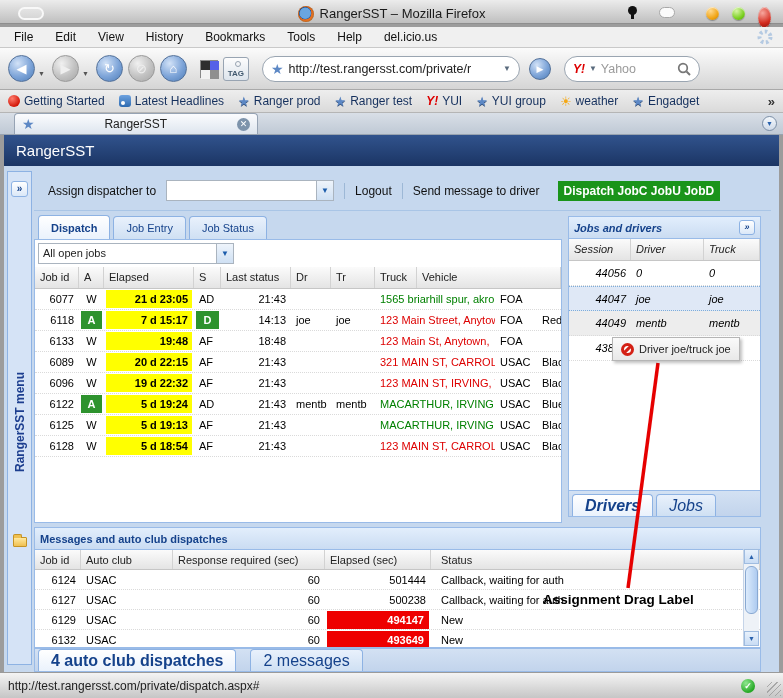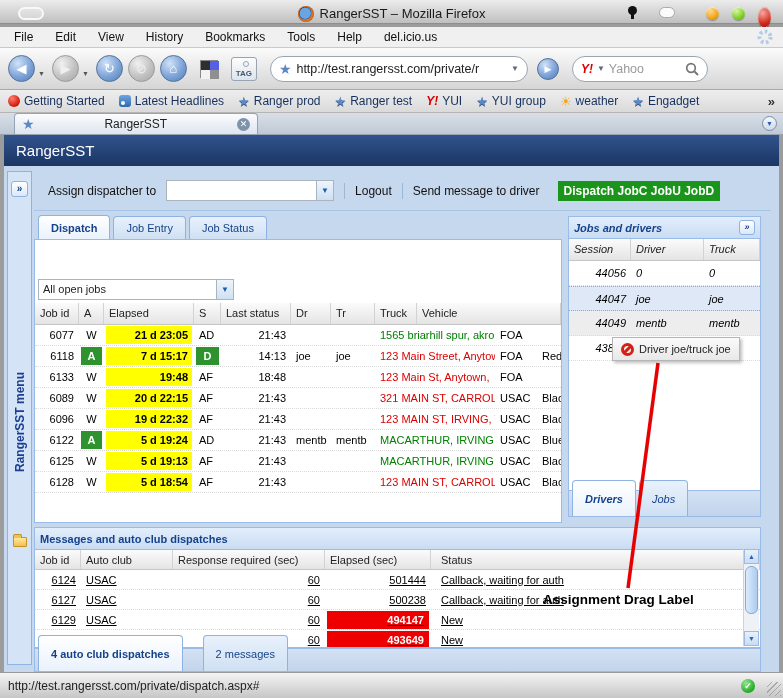--- a/index.html
+++ b/index.html
@@ -30,21 +30,21 @@
     background:linear-gradient(#fbfbfb,#d5d5d5); border-bottom:1px solid #a9a9a9;
     display:flex; align-items:center; padding:0 8px; gap:5px; }
   .nbtn { width:27px; height:27px; border-radius:50%; display:flex; align-items:center; justify-content:center;
     color:#fff; font-size:13px; border:1px solid #53719a;
     background:radial-gradient(circle at 35% 30%, #d2e2f7, #7da4d8 55%, #4d7cb7); }
   .nbtn.dis { border-color:#9a9a9a; background:radial-gradient(circle at 35% 30%, #f0f0f0, #c2c2c2 55%, #a5a5a5); color:#efefef; }
   .drop-mini { font-size:7px; color:#555; margin:10px 2px 0 -2px; }
   .colors-ico { width:18px; height:18px; margin-left:8px; display:grid; grid-template-columns:9px 9px; grid-template-rows:9px 9px; border:1px solid #888; }
   .colors-ico i:nth-child(1){background:#2e2e2e}.colors-ico i:nth-child(2){background:#5560e8}
   .colors-ico i:nth-child(3){background:#f2f2f2}.colors-ico i:nth-child(4){background:#8f8f8f}
-  .tag-ico { margin-left:8px; width:26px; height:24px; border:1px solid #98a4b2; border-radius:3px;
+  .tag-ico { margin-left:0; width:26px; height:24px; border:1px solid #98a4b2; border-radius:3px;
     background:linear-gradient(#fdfdfd,#dce4ec); font-size:8px; font-weight:bold; color:#41596f;
     display:flex; align-items:flex-end; justify-content:center; padding-bottom:2px; position:relative; }
   .tag-ico::before { content:""; position:absolute; top:3px; left:11px; width:4px; height:4px; border:1px solid #98a4b2; border-radius:50%; }
   .urlbar { margin-left:8px; width:258px; height:26px; background:#fff; border:1px solid #9aa5b1; border-radius:13px;
     display:flex; align-items:center; padding:0 8px; gap:5px; font-size:12.5px; color:#222; }
   .star-b { color:#5d88c5; font-size:14px; line-height:1; }
   .url-text { flex:1; white-space:nowrap; overflow:hidden; }
   .url-drop { font-size:8px; color:#5a6b7e; }
   .gobtn { width:22px; height:22px; border-radius:50%; border:1px solid #53719a; margin-left:4px;
     background:radial-gradient(circle at 35% 30%, #d2e2f7, #7da4d8 55%, #4d7cb7);
@@ -99,21 +99,21 @@
   .badge { background:#1a941a; color:#fff; font-weight:bold; font-size:12px; padding:3px 6px; margin-left:8px; white-space:nowrap; }
 
   .tabstrip { position:absolute; left:34px; top:80px; display:flex; gap:3px; height:24px; align-items:flex-end; }
   .etab { height:23px; padding:0 12px; display:flex; align-items:center; font-size:11px; color:#15428b;
     border:1px solid #8db2e3; border-bottom:none; border-radius:4px 4px 0 0;
     background:linear-gradient(#e9f1fc,#cfe0f3); }
   .etab.on { font-weight:bold; background:linear-gradient(#ffffff,#eaf2fc); height:24px; }
 
   .panel { background:#fff; border:1px solid #99bbe8; position:absolute; }
   .dispatch-panel { left:30px; top:104px; width:528px; height:284px; }
-  .filterrow { padding:3px;margin-top:36px; }
+  .filterrow { padding:3px; }
   .grid { font-size:11px; color:#000; }
   .ghead { display:flex; height:22px; background:linear-gradient(#fbfbfb,#e4e4e4); border-bottom:1px solid #c6c6c6; }
   .hc { border-right:1px solid #d2d2d2; padding:4px 5px 0 5px; white-space:nowrap; overflow:hidden; color:#222; }
   .r { display:flex; height:21px; align-items:center; border-bottom:1px dotted #dadada; }
   .c { padding:0 5px; white-space:nowrap; overflow:hidden; height:100%; display:flex; align-items:center; }
   .num { justify-content:flex-end; }
   .ctr { justify-content:center; }
   .w-jid{width:44px} .w-a{width:25px} .w-el{width:90px} .w-s{width:27px} .w-ls{width:70px}
   .w-dr{width:40px} .w-tr{width:44px} .w-ad{width:120px} .w-rq{width:42px} .w-vh{flex:1}
   .ylw { display:block; width:100%; background:#ffff00; font-weight:bold; text-align:right; padding:3px 4px; }
@@ -126,37 +126,37 @@
   .phead .sp { flex:1; }
   .minibtn { width:16px; height:15px; border:1px solid #8db2e3; border-radius:3px; background:linear-gradient(#fff,#dbe8f8);
     color:#15428b; font-weight:bold; font-size:9px; text-align:center; line-height:13px; }
   .dr-r { height:25px; }
   .w-se{width:62px} .w-dv{width:73px} .w-tk{flex:1}
   .sel { background:#dfe8f6; border-top:1px dotted #7eadd9; border-bottom:1px dotted #7eadd9; }
   .alt { background:#ededed; }
   .gray .c { color:#b0b0b0; }
   .ptabs { position:absolute; left:0; bottom:0; width:100%; height:26px; background:linear-gradient(#d3e1f3,#c2d4ec);
     border-top:1px solid #99bbe8; display:flex; align-items:flex-end; gap:3px; padding:0 3px; }
-  .ptab { height:36px; padding:0 12px; display:flex; align-items:center; font-size:11px; color:#15428b;
+  .ptab { height:22px; padding:0 12px; display:flex; align-items:center; font-size:16px; color:#15428b;
     border:1px solid #8db2e3; border-bottom:none; border-radius:4px 4px 0 0; background:linear-gradient(#e9f1fc,#cfe0f3); }
   .ptab.on { font-weight:bold; background:linear-gradient(#ffffff,#eaf2fc); }
 
   .messages-panel { left:30px; top:392px; width:727px; height:121px; overflow:hidden; }
-  .m-r { height:20px;text-decoration:underline; }
+  .m-r { height:20px; }
   .w-mid{width:46px} .w-club{width:92px} .w-resp{width:152px} .w-msel{width:106px} .w-stat{flex:1; padding-left:10px;}
   .redcell { display:block; width:100%; background:#ee0000; color:#fff; font-weight:bold; text-align:right; padding:3px 5px; }
   .mscroll { position:absolute; right:1px; top:21px; bottom:1px; width:16px; background:#eef2f7; border-left:1px solid #c5d4e8; }
   .sarrow { position:absolute; left:0; width:15px; height:15px; background:linear-gradient(#e8f1fc,#c8dcf4); border:1px solid #9fbce0;
     color:#2a62ad; font-size:7px; text-align:center; line-height:14px; }
   .sarrow.up{top:0} .sarrow.dn{bottom:0}
   .sthumb { position:absolute; left:1px; top:17px; width:13px; height:48px; border:1px solid #89a9d2; border-radius:6px;
     background:linear-gradient(90deg,#dcebfc,#aecbf0); }
 
   .bot-tabstrip { position:absolute; left:30px; top:513px; width:727px; height:24px;
-    background:linear-gradient(#d3e1f3,#c2d4ec); border:1px solid #99bbe8; display:flex; align-items:flex-end; gap:20px; padding:0 3px; }
+    background:linear-gradient(#d3e1f3,#c2d4ec); border:1px solid #99bbe8; display:flex; align-items:flex-end; gap:14px; padding:0 3px; }
 
   .tooltip { position:absolute; left:608px; top:202px; height:24px; z-index:30;
     background:linear-gradient(#fafafa,#e8e8e8); border:1px solid #b5b5b5; box-shadow:2px 2px 3px rgba(0,0,0,.25);
     display:flex; align-items:center; gap:5px; padding:0 8px; font-size:11px; color:#222; white-space:nowrap; }
   .noentry { width:13px; height:13px; border:3px solid #d42015; border-radius:50%; position:relative; background:#fff; }
   .noentry::after { content:""; position:absolute; left:-1px; top:2.5px; width:9px; height:3px; background:#d42015; transform:rotate(-45deg); }
   .annot { position:absolute; left:539px; top:457px; z-index:25; color:#000000; font-size:13.5px; font-weight:bold; }
   .lineovl { position:absolute; left:0; top:0; width:775px; height:537px; z-index:20; pointer-events:none; }
 
   .statusbar { position:absolute; left:0; top:672px; width:783px; height:26px;

